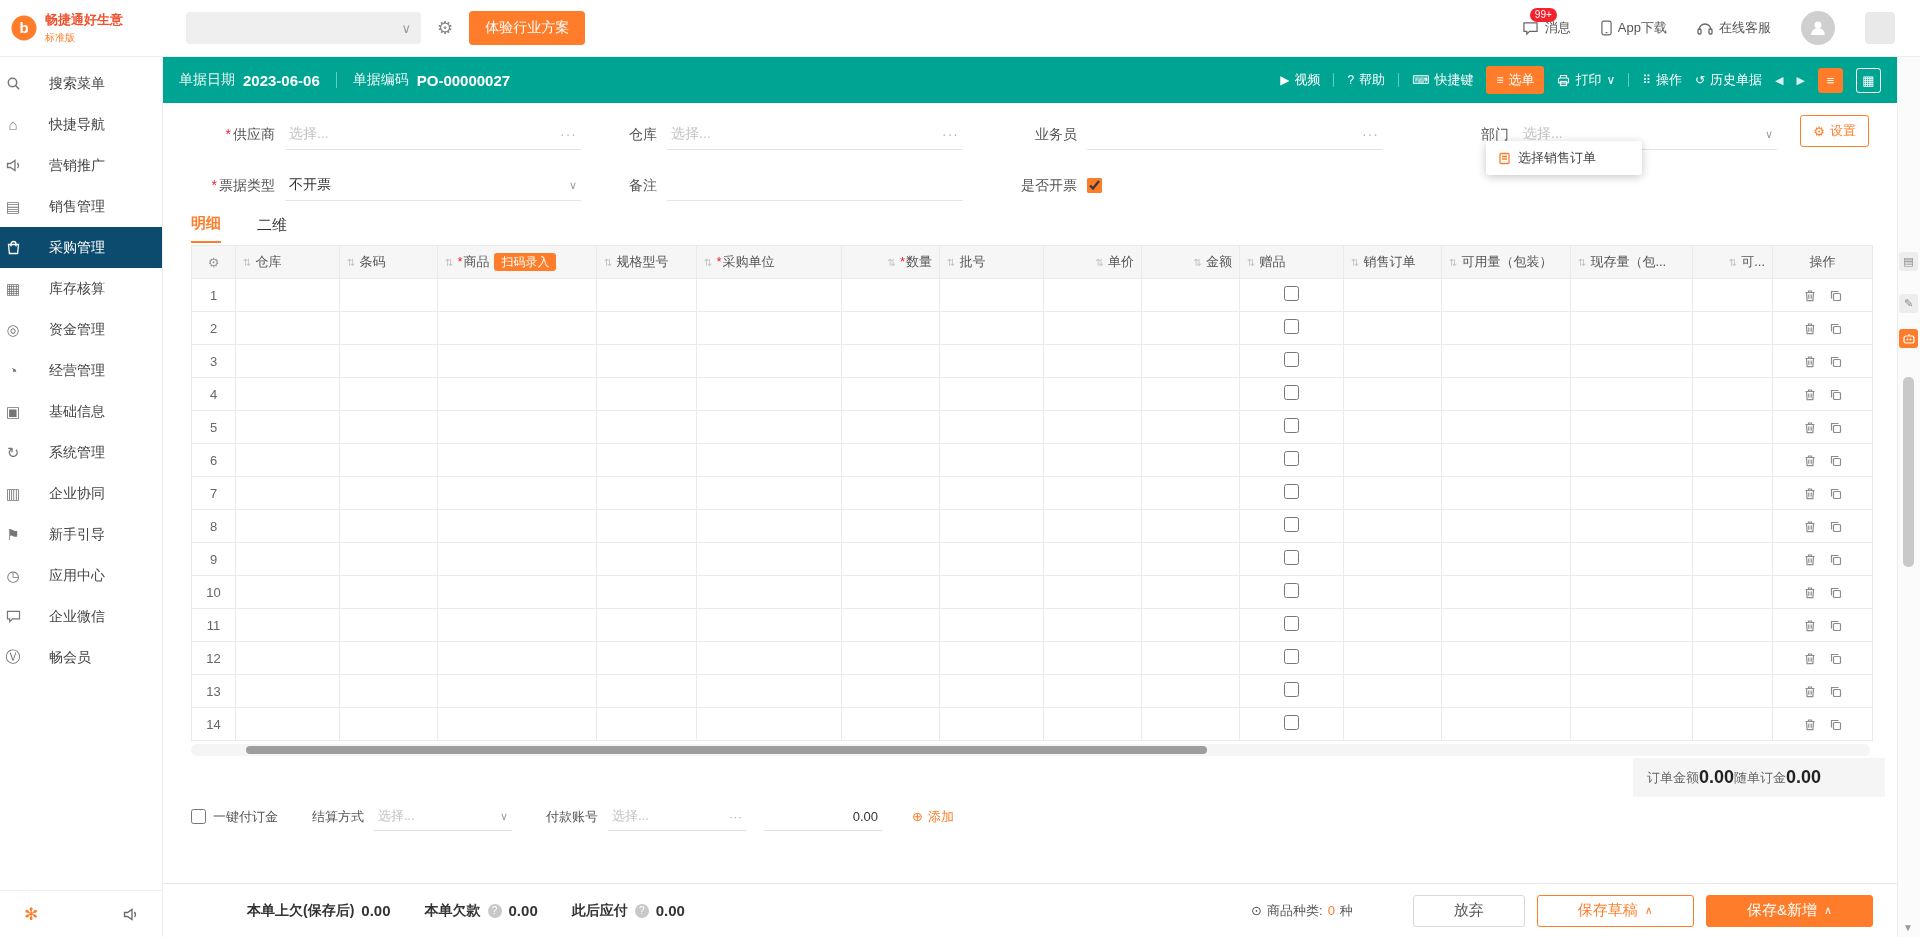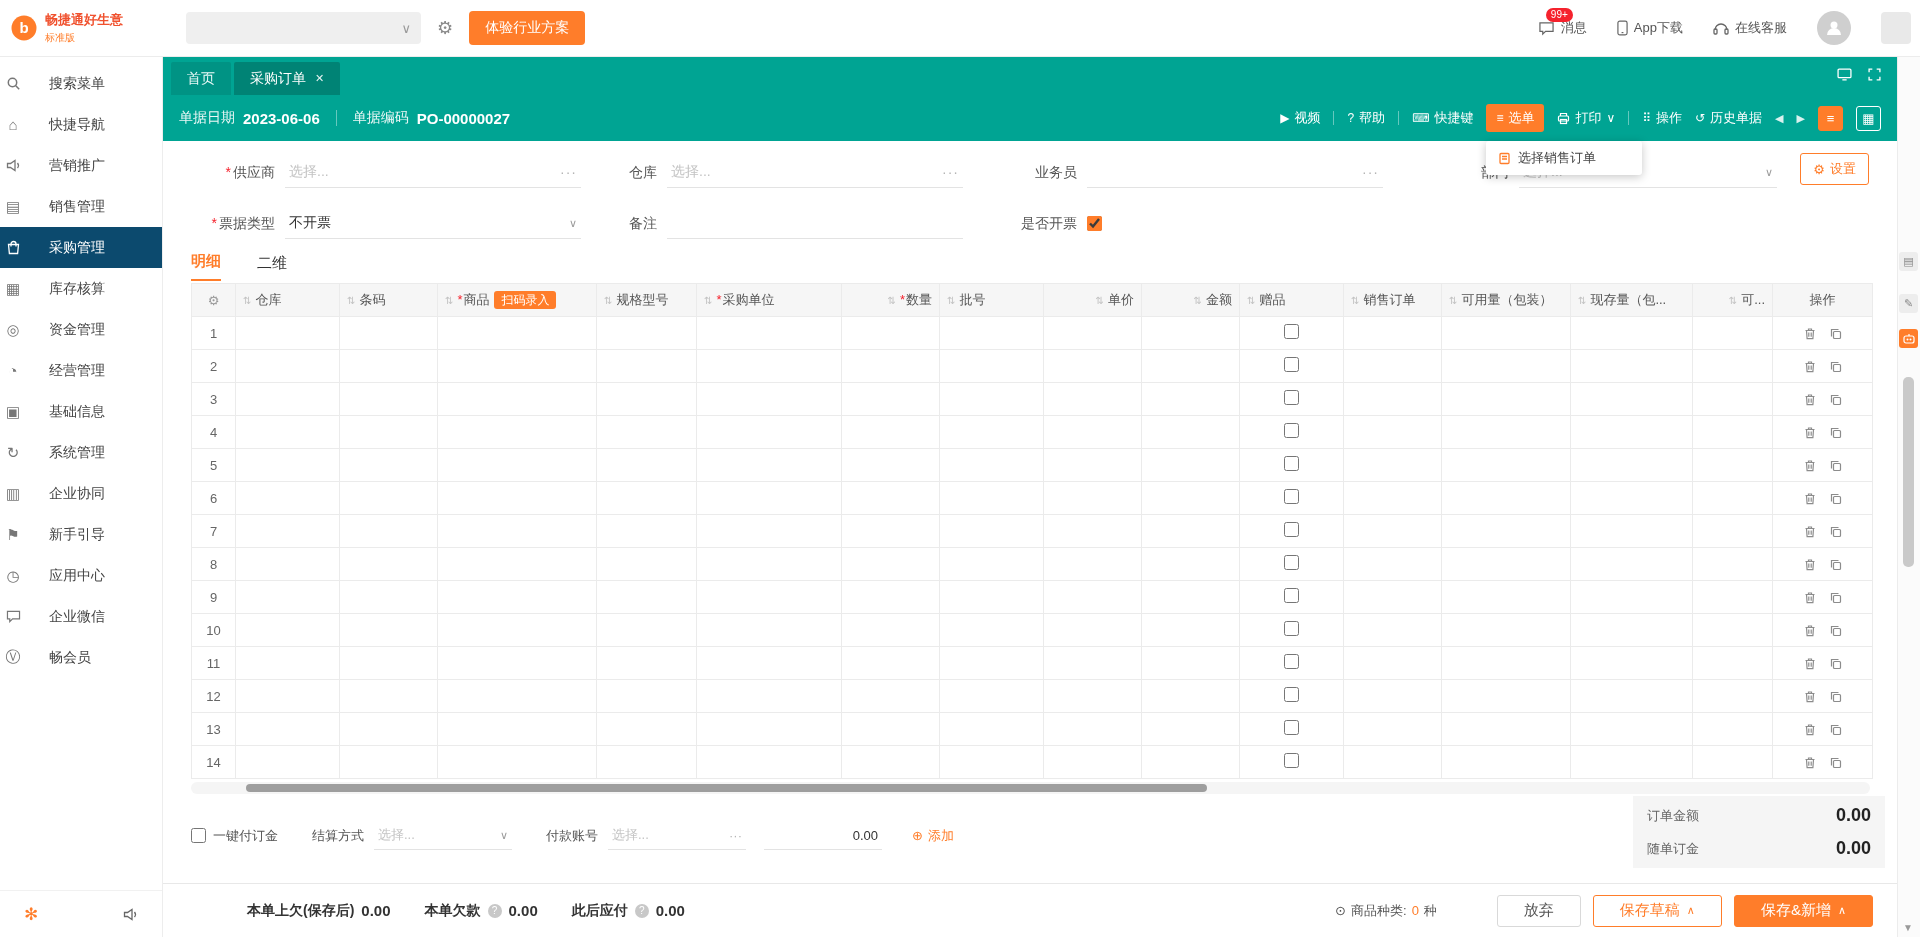--- a/index.html
+++ b/index.html
@@ -8,21 +8,21 @@
   
   .topbar{height:56px;min-height:56px;display:flex;background:#fff;border-bottom:1px solid #ececec;position:relative;z-index:6}
   .logo{width:162px;min-width:162px;display:flex;align-items:center;gap:7px;padding-left:10px}
   .logo-title{color:#f0512e;font-weight:bold;font-size:13px;white-space:nowrap}
   .logo-sub{color:#ff7d2a;font-size:10px;margin-top:2px}
   .topbar-main{flex:1;display:flex;align-items:center;gap:16px;padding-left:14px}
   .org-select{width:215px;height:32px;background:#efefef;border-radius:4px;display:flex;align-items:center;padding:0 10px;color:#9a9a9a;cursor:pointer}
   .org-select .chev{margin-left:auto;color:#999}
   .gear-btn{color:#8a8a8a;font-size:18px;cursor:pointer}
   .cta{height:34px;background:#ff7d2a;color:#fff;border:none;border-radius:4px;padding:0 16px;font-size:14px;cursor:pointer}
-  .topbar-right{margin-left:auto;display:flex;align-items:center;gap:30px;padding-right:9px}
+  .topbar-right{margin-left:auto;display:flex;align-items:center;gap:30px;padding-right:25px}
   .tb-item{display:flex;align-items:center;gap:6px;color:#555;font-size:13px;position:relative;cursor:pointer}
   .badge{position:absolute;top:-11px;left:8px;background:#f5222d;color:#fff;border-radius:8px;font-size:10px;padding:0 5px;line-height:14px}
   .avatar{width:34px;height:34px;border-radius:50%;background:#cfcfcf;display:flex;align-items:center;justify-content:center}
   .avatar-ext{width:30px;height:32px;background:#e9e9e9;border-radius:4px}
   
   .body{flex:1;display:flex;min-height:0}
   .sidebar{width:162px;min-width:162px;background:#fff;border-right:1px solid #ededed;display:flex;flex-direction:column;z-index:5}
   #side-menu{list-style:none;margin:6px 0 0;padding:0;flex:1}
   .side-item{height:41px;display:flex;align-items:center;gap:27px;padding-left:4px;color:#444;font-size:14px;cursor:pointer;white-space:nowrap}
   .s-icon{width:18px;display:inline-flex;justify-content:center;color:#777;font-size:15px}
@@ -93,34 +93,34 @@
   
   .paysec{position:relative;flex:1;display:flex;align-items:center;padding:0 24px 6px 28px}
   .pay-check{display:flex;align-items:center;gap:7px;color:#555;font-size:13px;cursor:pointer}
   .pay-label{color:#555;font-size:13px;margin-left:34px}
   .pay-select{width:130px;border-bottom:1px solid #e3e3e3;height:28px;display:flex;align-items:center;margin-left:10px;padding:0 4px;cursor:pointer}
   .pay-select .ph{flex:1;color:#c3c3c3}
   .pay-select .chev{color:#9b9b9b;font-size:11px}
   .pay-select .dots{color:#b5b5b5}
   .pay-amount{width:110px;border-bottom:1px solid #e3e3e3;height:28px;display:flex;align-items:center;justify-content:flex-end;margin-left:18px;padding:0 4px;color:#333}
   .add-link{display:flex;align-items:center;gap:5px;color:#ff7d2a;margin-left:30px;cursor:pointer}
-  .sumbox{position:absolute;right:12px;top:2px;width:252px;background:#f5f5f5;padding:9px 14px;display:flex;flex-direction:column;gap:12px;box-sizing:border-box}
+  .sumbox{position:absolute;right:12px;top:2px;width:252px;background:#f5f5f5;padding:9px 14px;display:flex;flex-direction:row;gap:0;box-sizing:border-box}
   .sumrow{display:flex;justify-content:space-between;align-items:center}
   .sumlabel{color:#666;font-size:13px}
   .sumval{font-weight:bold;font-size:18px;color:#222}
   
   .footbar{height:53px;min-height:53px;border-top:1px solid #e8e8e8;display:flex;align-items:center;padding:0 24px 0 84px;gap:34px;background:#fff;z-index:4}
   .f-item{display:flex;align-items:center;gap:7px;font-size:14px}
   .f-label{font-weight:bold;color:#333;white-space:nowrap}
   .f-val{font-weight:bold;font-size:15px}
   .qmark{display:inline-flex;width:14px;height:14px;border-radius:50%;background:#c8c8c8;color:#fff;font-size:10px;align-items:center;justify-content:center;cursor:pointer}
   .sku{margin-left:auto;display:flex;gap:5px;align-items:center;color:#555;font-size:13px}
   .sku .cnt{color:#ff7d2a}
   .btns{display:flex;gap:12px;margin-left:26px}
-  .btn{height:32px;border-radius:3px;padding:0 26px;font-size:15px;display:flex;align-items:center;gap:7px;background:#fff;border:1px solid #d9d9d9;color:#555;cursor:pointer}
+  .btn{height:32px;border-radius:3px;padding:0 40px;font-size:15px;display:flex;align-items:center;gap:7px;background:#fff;border:1px solid #d9d9d9;color:#555;cursor:pointer}
   .btn-draft{border-color:#ff7d2a;color:#ff7d2a}
   .btn-primary{background:#ff7d2a;color:#fff;border-color:#ff7d2a}
   .caret-up{font-size:11px}
   
   .rightstrip{width:22px;min-width:22px;background:#fbfbfb;border-left:1px solid #ececec;position:relative}
   .strip-btn{position:absolute;left:1px;width:19px;height:19px;border-radius:3px;background:#ededed;color:#8a8a8a;
     display:flex;align-items:center;justify-content:center;font-size:11px;cursor:pointer}
   .strip-btn.orange{background:#ff7d2a;color:#fff}
   .vthumb{position:absolute;left:5px;top:320px;width:11px;height:190px;background:#c9c9c9;border-radius:5px;cursor:pointer}
   .strip-caret{position:absolute;left:5px;bottom:4px;color:#9a9a9a;font-size:10px}
@@ -272,40 +272,20 @@
           <svg width="15" height="13" viewBox="0 0 15 13" fill="none" stroke="#666" stroke-width="1.3">
               <path d="M1.5 4.5h3l4.5-3v10l-4.5-3h-3z"></path>
               <path d="M11.5 4a4 4 0 0 1 0 5"></path>
             </svg>
         </span>
       </div>
     </nav>
 
     <main class="main">
       <div class="tealband">
-        <div class="tabrow">
-          <div id="tabs-holder" style="display:flex;align-items:flex-end">
-              <div class="tab">
-                <span>首页</span>
-              </div>
-              <div class="tab active">
-                <span>采购订单</span>
-                <span class="tab-close">✕</span>
-              </div>
-            </div>
-          <div class="tabrow-right">
-            <span><svg width="15" height="13" viewBox="0 0 14 12" fill="none" stroke="#fff" stroke-width="1.2">
-                  <rect x="1" y="1" width="12" height="8" rx="1"></rect>
-                  <path d="M5 11h4"></path>
-                </svg></span>
-            <span><svg width="13" height="13" viewBox="0 0 12 12" fill="none" stroke="#fff" stroke-width="1.2">
-                  <path d="M1 4V1h3M8 1h3v3M11 8v3H8M4 11H1V8"></path>
-                </svg></span>
-          </div>
-        </div>
         <div class="docrow">
           <span class="doc-label">单据日期</span>
           <span class="doc-value">2023-06-06</span>
           <span class="doc-sep"></span>
           <span class="doc-label">单据编码</span>
           <span class="doc-value">PO-00000027</span>
           <div class="doc-right">
             <span class="doc-act">
                 <span class="di">▶</span>
                 <span>视频</span>

